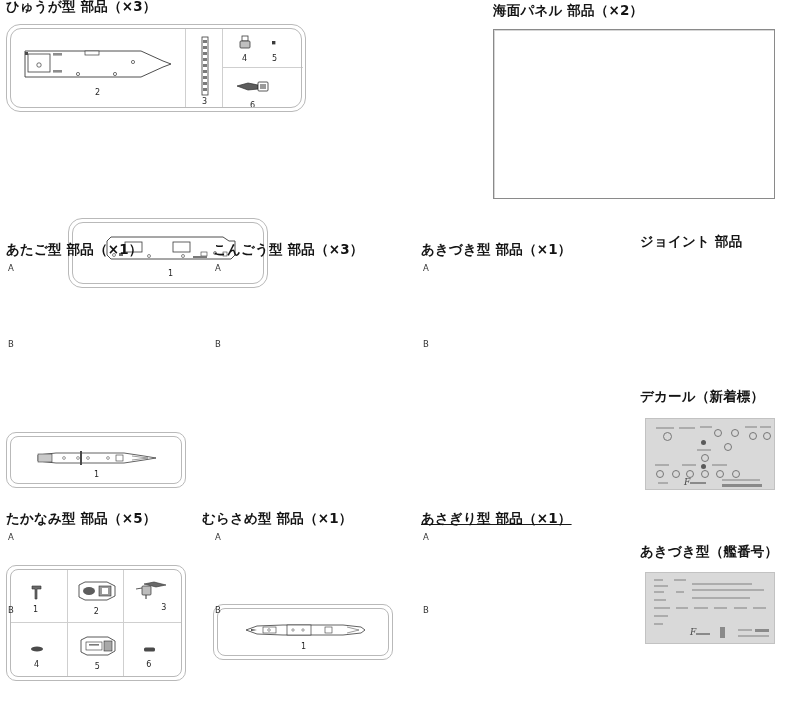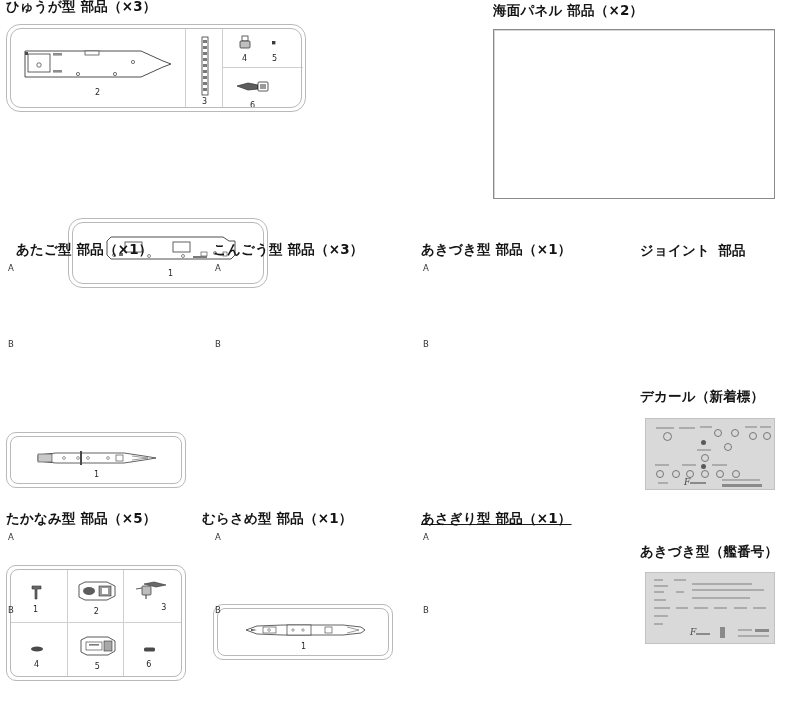--- a/index.html
+++ b/index.html
@@ -201,21 +201,21 @@
       <div class="pnum" style="left:95px; top:47px;">1</div>
     </div>
   </div>
 </div>
 
 <div class="panel" style="left:493px; top:4px;">
   <div class="panel-title">海面パネル 部品（×2）</div>
 </div>
 <div class="sea-panel" style="left:493px; top:29px; width:282px; height:170px; position:absolute;"></div>
 
-<div class="panel" style="left:16px; top:243px;">
+<div class="panel" style="left:6px; top:243px;">
   <div class="panel-title">あたご型 部品（×1）</div>
 </div>
 <div class="ab-label" style="position:absolute; left:8px; top:264px;">A</div>
 <div class="sprue tight" style="left:6px; top:274px; width:180px; height:56px;">
   <div class="cells" style="grid-template-columns:1fr; grid-template-rows:1fr;">
     <div class="cell nr nb">
       <div class="part" style="left:25px; top:14px;">
         <svg width="122" height="14" viewBox="0 0 122 14">
           <path d="M2,4 L2,10 L20,12 L88,12 L108,9 L120,7 L108,5 L88,2 L20,2 Z" fill="#fff" stroke="#3a3a3a" stroke-width="0.8"></path>
           <rect x="2" y="3" width="14" height="8" fill="#c9c9c9" stroke="#3a3a3a" stroke-width="0.6"></rect>
@@ -321,21 +321,21 @@
 </div>
 <div class="ab-label" style="position:absolute; left:215px; top:340px;">B</div>
 
 <div class="panel" style="left:421px; top:243px;">
   <div class="panel-title">あきづき型 部品（×1）</div>
 </div>
 <div class="ab-label" style="position:absolute; left:423px; top:264px;">A</div>
 
 <div class="ab-label" style="position:absolute; left:423px; top:340px;">B</div>
 
-<div class="panel" style="left:640px; top:245px;font-family:Liberation Mono, monospace;">
+<div class="panel" style="left:640px; top:235px;">
   <div class="panel-title">ジョイント 部品</div>
 </div>
 
 <div class="panel" style="left:640px; top:390px;text-align:center;">
   <div class="panel-title">デカール（新着標）</div>
 </div>
 <div class="decal" style="position:absolute; left:645px; top:418px; width:130px; height:72px;">
   <div class="decal-inner">
     <div class="dk lt" style="left:10px; top:8px; width:18px; height:2px;"></div>
     <div class="dk lt" style="left:33px; top:8px; width:16px; height:2px;"></div>

